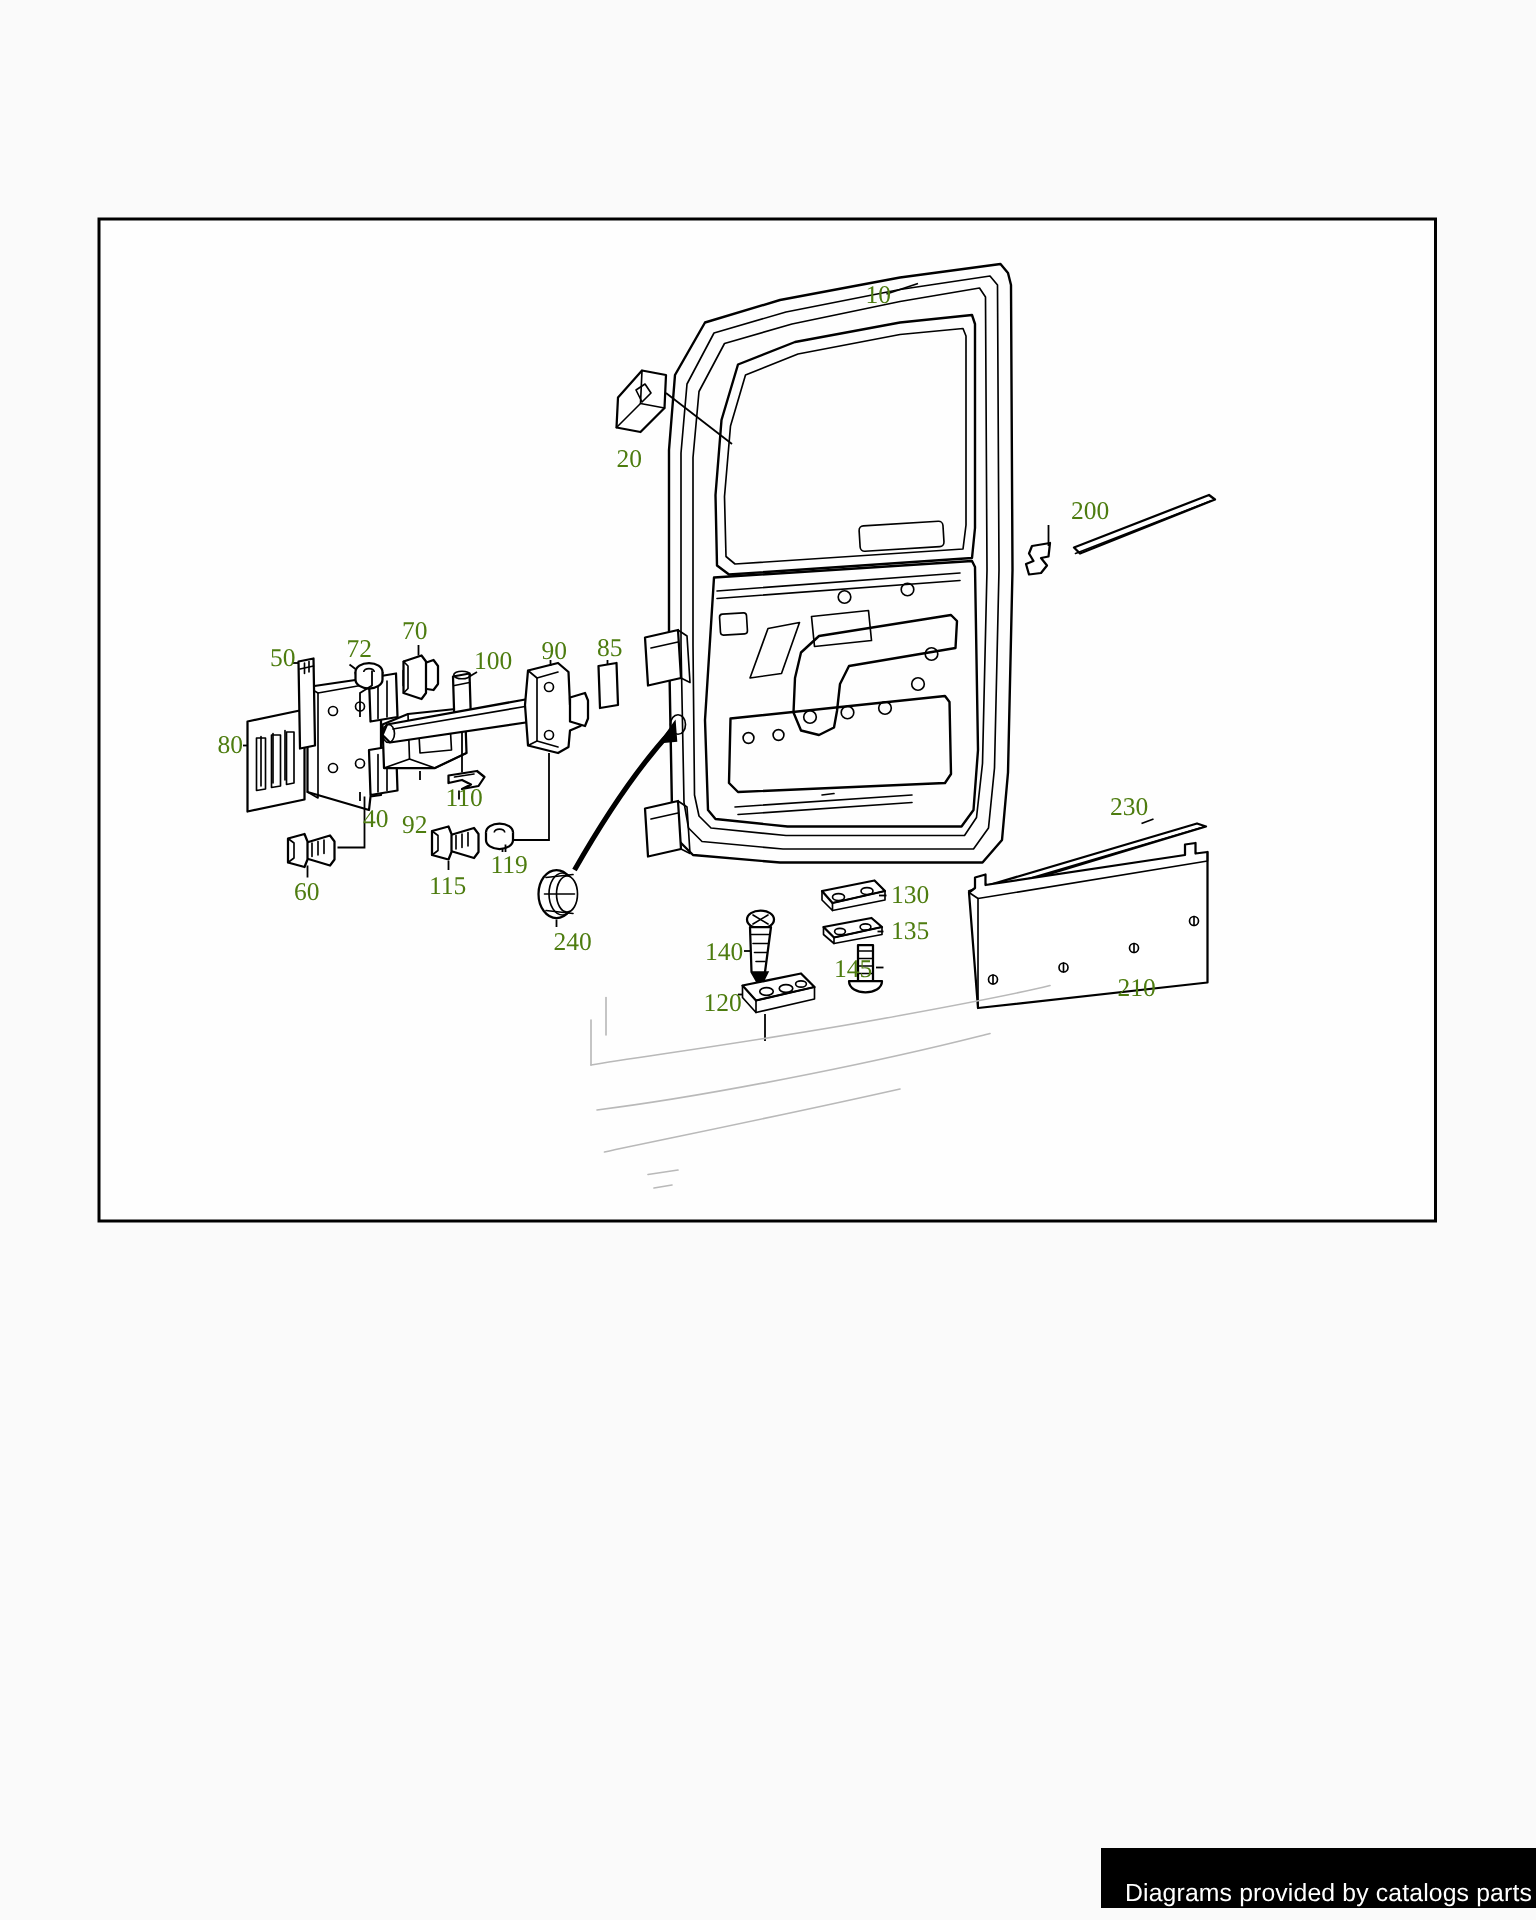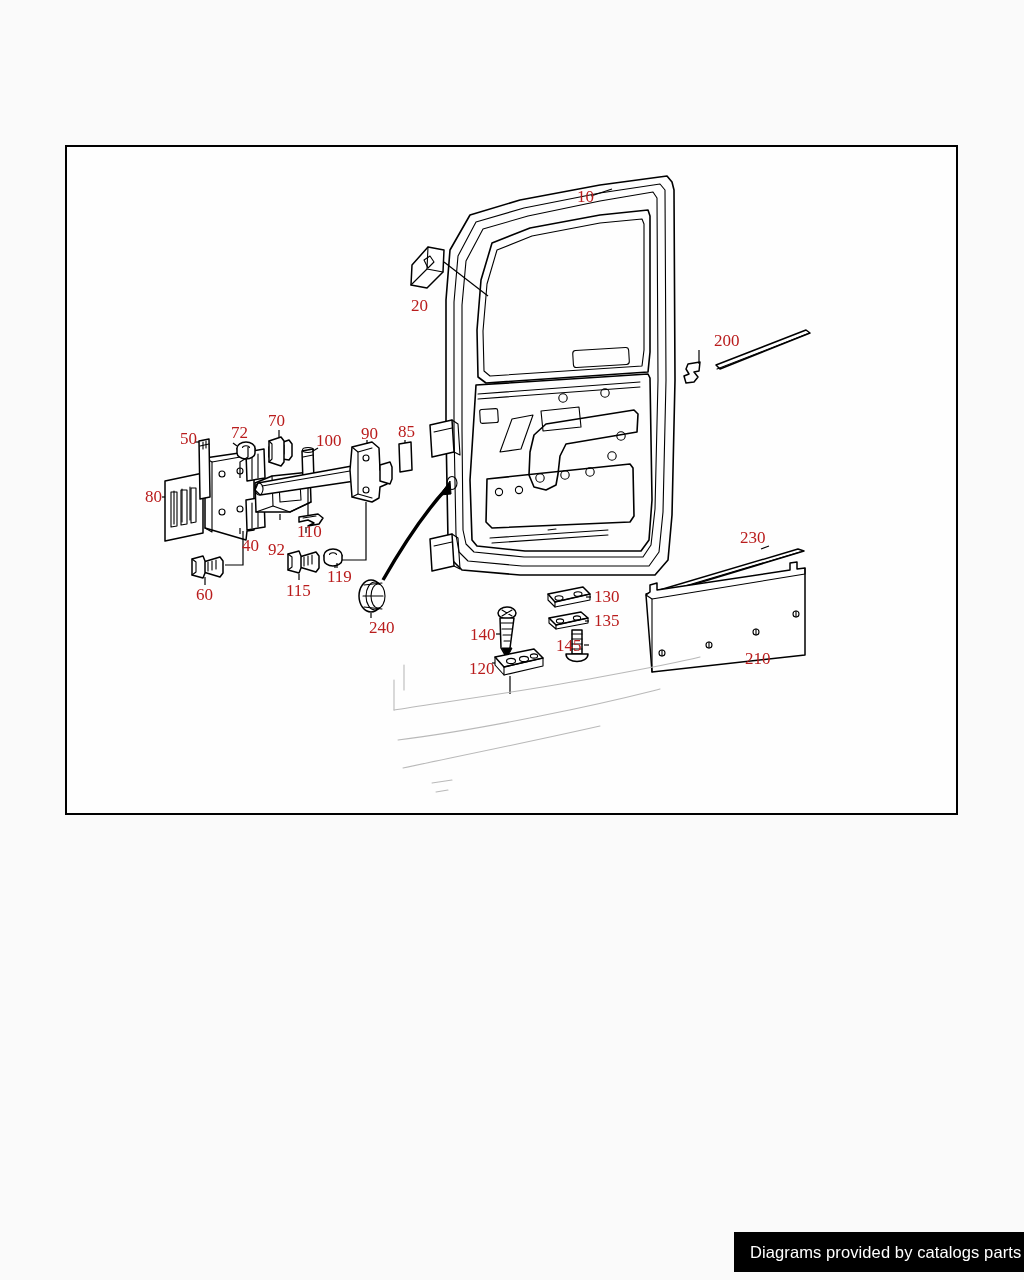--- a/index.html
+++ b/index.html
@@ -18,33 +18,33 @@
     width:893px;height:670px;
     border:2px solid #000;
     background:#fefefe;
     box-sizing:border-box;
   }
   #art{position:absolute;left:0;top:0;width:1024px;height:1280px;}
   .cal{
     position:absolute;
     font-family:"Liberation Serif", serif;
     font-size:17px;
-    color:#b91c1c;
+    color:#4d7c0f;
     white-space:nowrap;
     line-height:1;
   }
   #watermark{
     position:absolute;
     left:734px;top:1232px;
     width:290px;height:40px;
     background:#000;
     color:#fff;
     font-family:"Liberation Sans", sans-serif;
     font-size:16.5px;
-    display:flex;align-items:center;
+    display:flex;align-items:flex-end;
     padding-left:16px;
     box-sizing:border-box;
     letter-spacing:.1px;
   }
 </style>
 </head>
 <body>
 
 <div id="page">
 

